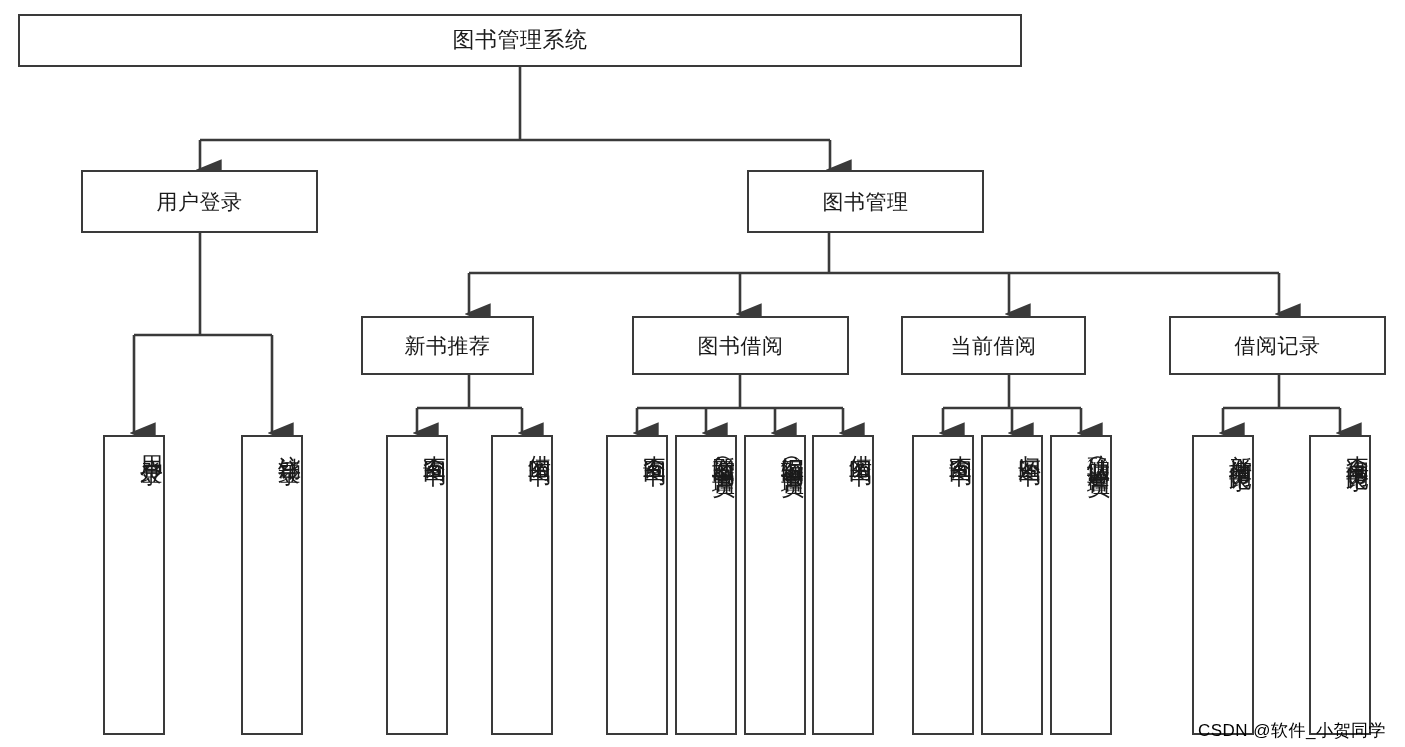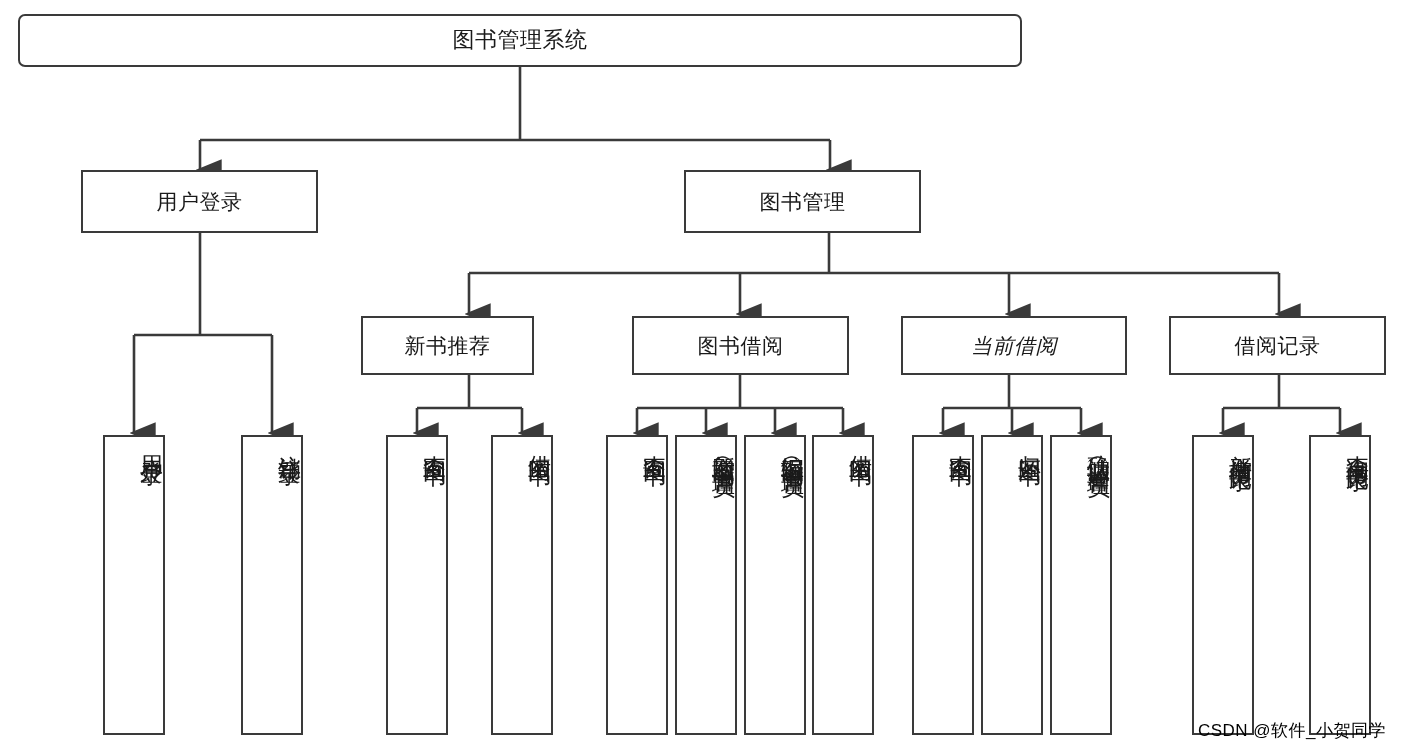--- a/index.html
+++ b/index.html
@@ -144,41 +144,41 @@
       <path d="M 775 413 L 775 433"></path>
       <path d="M 843 413 L 843 433"></path>
       <path d="M 943 413 L 943 433"></path>
       <path d="M 1012 413 L 1012 433"></path>
       <path d="M 1081 413 L 1081 433"></path>
       <path d="M 1223 413 L 1223 433"></path>
       <path d="M 1340 413 L 1340 433"></path>
     </g>
   </svg>
 
-  <div class="node root horiz" style="left:18px; top:14px; width:1004px; height:53px;border-radius:7px;">
+  <div class="node root horiz" style="left:18px; top:14px; width:1004px; height:53px;">
     <span class="node-label">图书管理系统</span>
   </div>
 
   <div class="node horiz" style="left:81px; top:170px; width:237px; height:63px;">
     <span class="node-label">用户登录</span>
   </div>
 
-  <div class="node horiz" style="left:684px; top:170px; width:237px; height:63px;">
+  <div class="node horiz" style="left:747px; top:170px; width:237px; height:63px;">
     <span class="node-label">图书管理</span>
   </div>
 
   <div class="node horiz" style="left:361px; top:316px; width:173px; height:59px;">
     <span class="node-label">新书推荐</span>
   </div>
 
   <div class="node horiz" style="left:632px; top:316px; width:217px; height:59px;">
     <span class="node-label">图书借阅</span>
   </div>
 
-  <div class="node horiz" style="left:901px; top:316px; width:226px; height:59px;font-style:italic;">
+  <div class="node horiz" style="left:901px; top:316px; width:185px; height:59px;">
     <span class="node-label">当前借阅</span>
   </div>
 
   <div class="node horiz" style="left:1169px; top:316px; width:217px; height:59px;">
     <span class="node-label">借阅记录</span>
   </div>
 
   <div class="node vert" style="left:103px; top:435px; width:62px; height:300px;">
     <span class="node-label">用户登录</span>
   </div>

